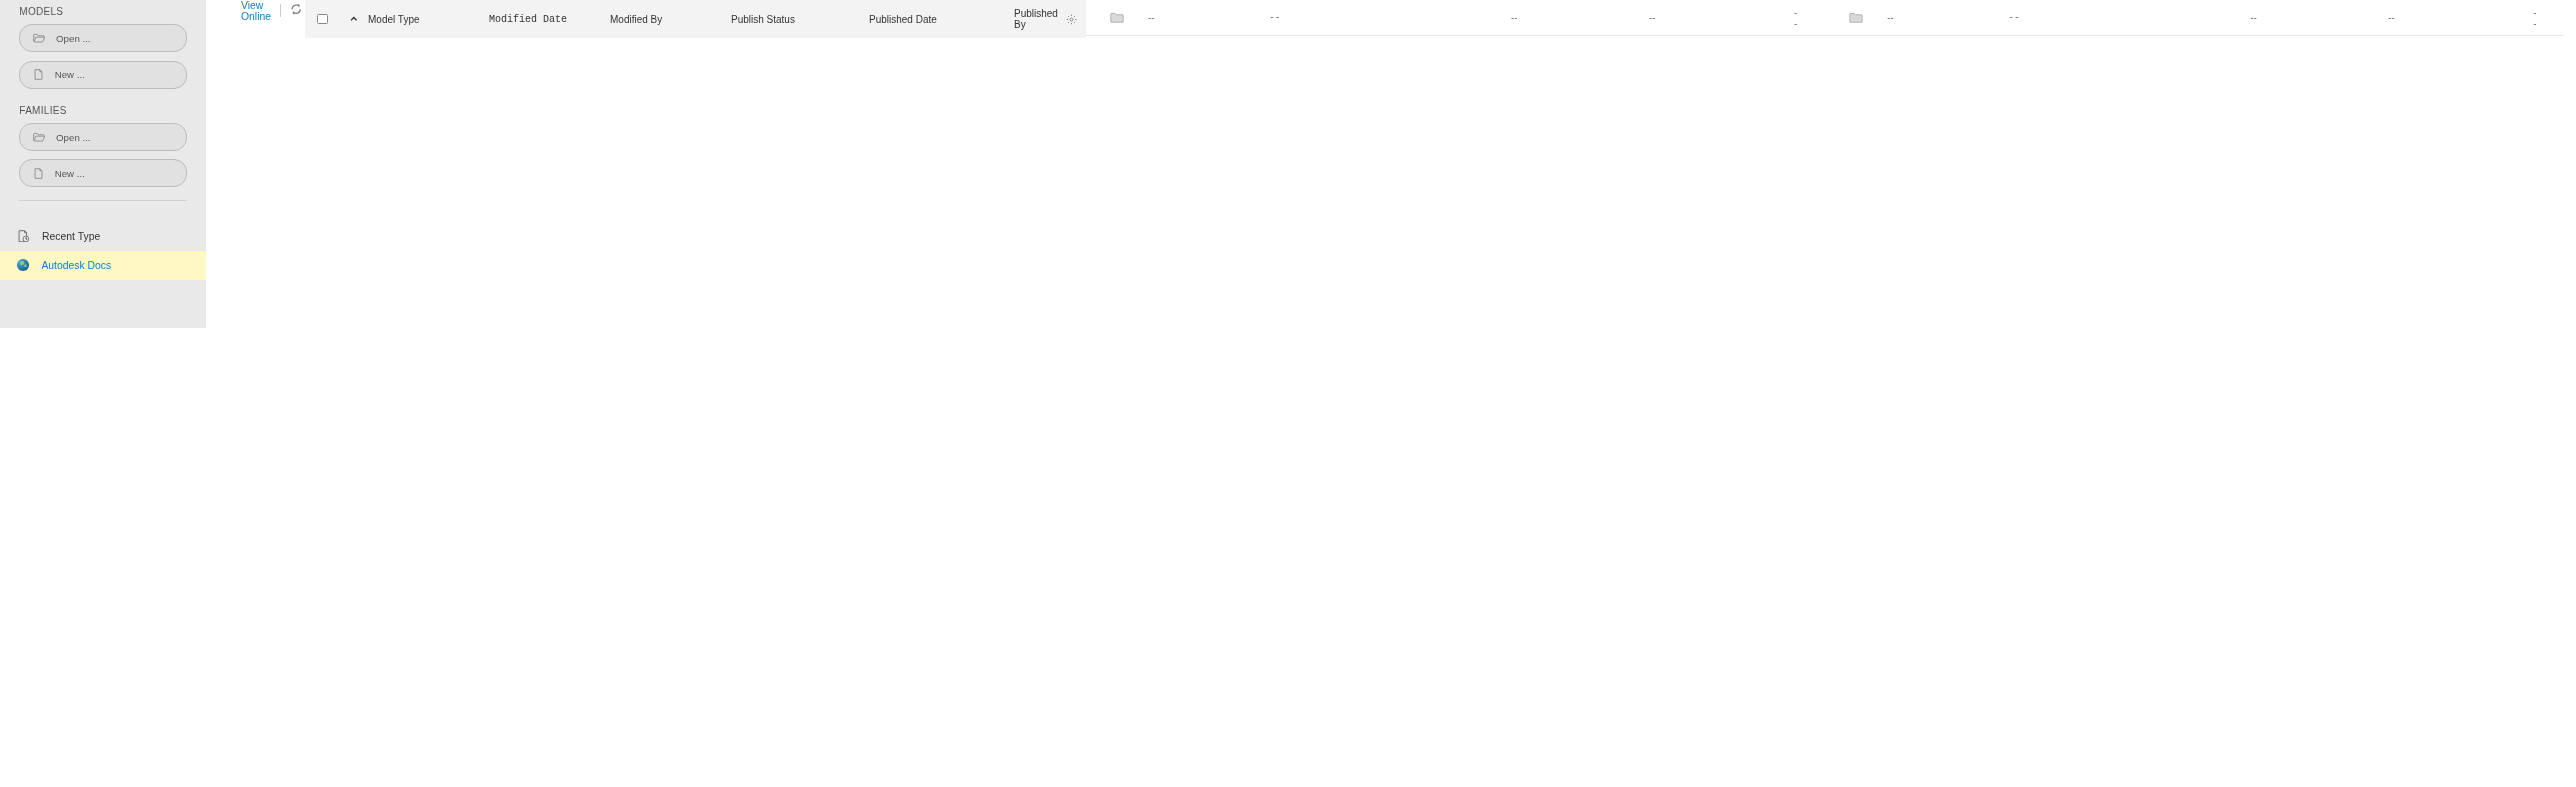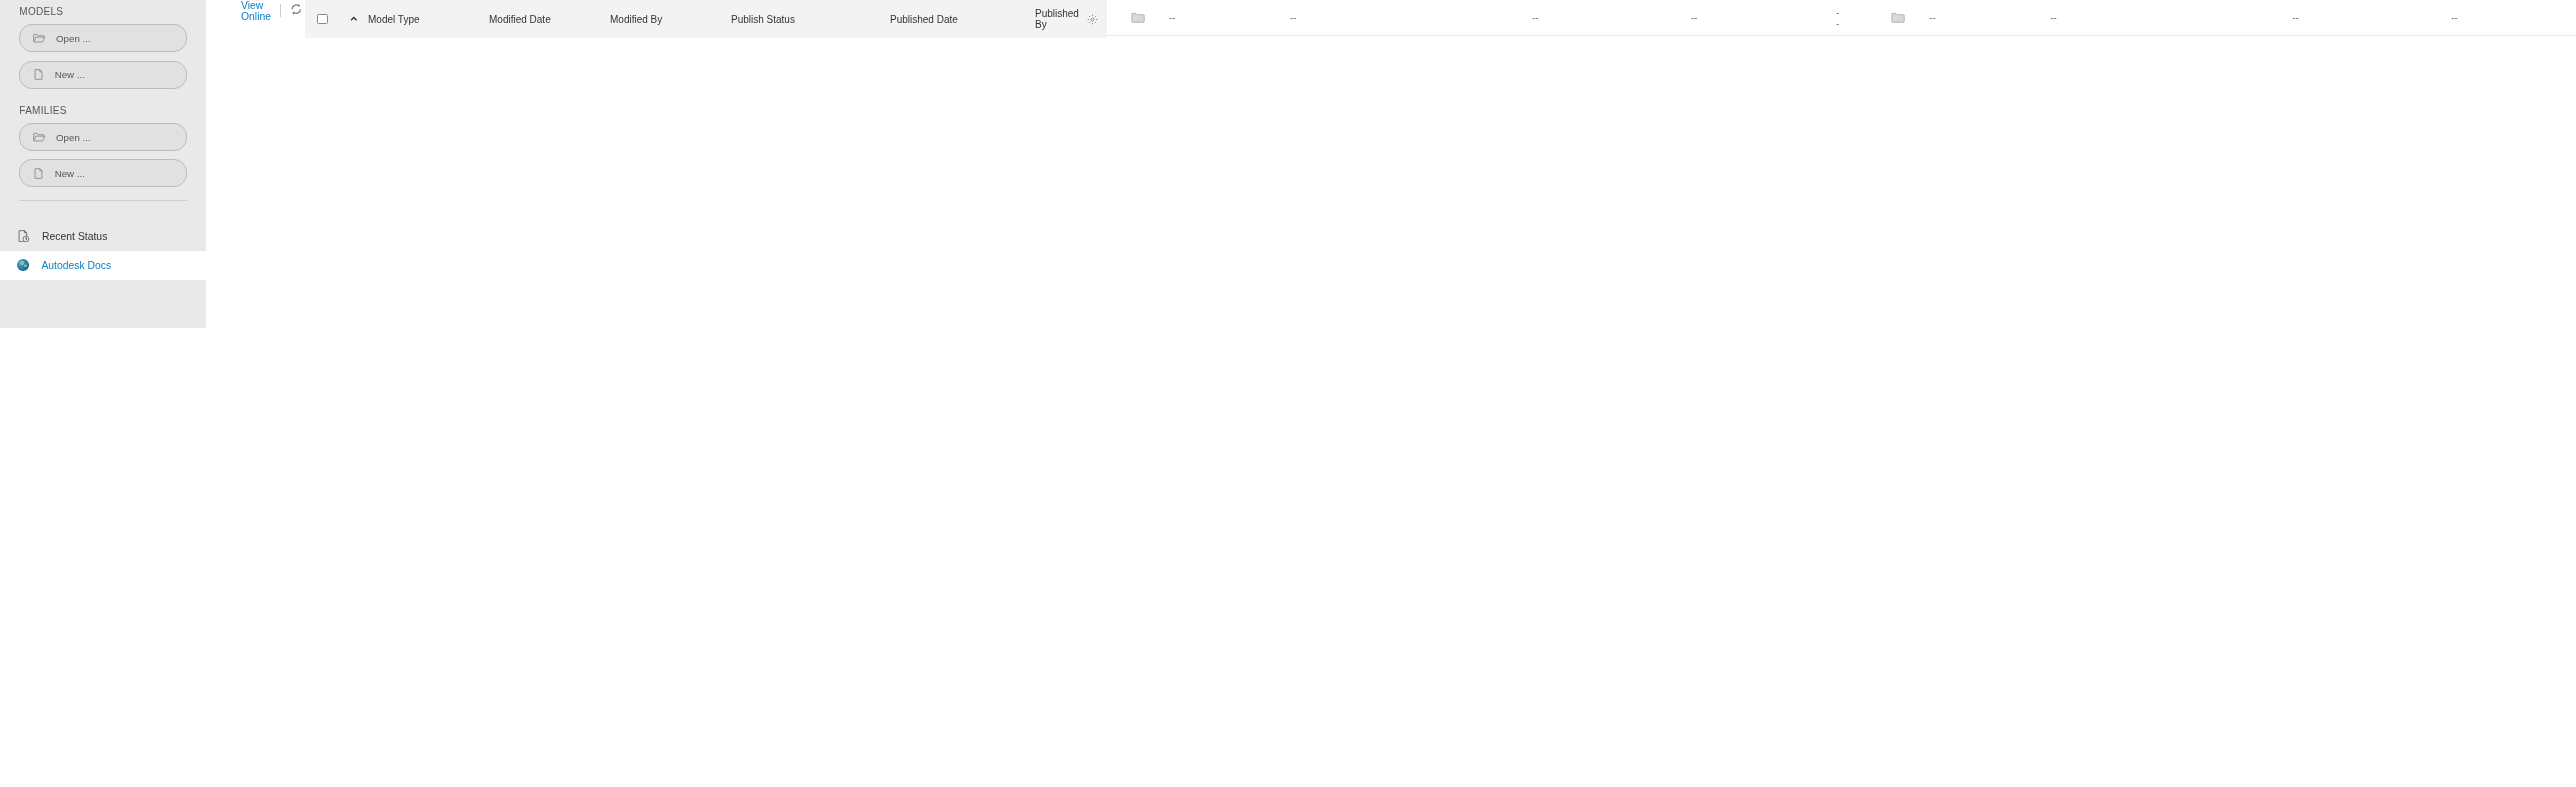--- a/index.html
+++ b/index.html
@@ -55,21 +55,21 @@
     display: flex;
     align-items: center;
     height: 29px;
     padding: 0 0 0 17.3px;
     cursor: pointer;
     font-size: 10.4px;
     color: #333;
   }
   .nav-item svg, .nav-item .globe { margin-right: 12.4px; flex-shrink: 0; }
   .nav-item.active {
-    background: #ffffff;
+    background: #fef9c3;
     color: #0a7fc4;
   }
   .globe {
     width: 11.7px; height: 11.7px; border-radius: 50%;
     background: radial-gradient(circle at 30% 30%, #4da8e0, #0a4c7a);
     position: relative;
     display: inline-block;
   }
   .globe::after {
     content: "";
@@ -116,24 +116,24 @@
     align-items: center;
     height: 36px;
     border-bottom: 0.7px solid #e9e9e9;
     font-size: 9.7px;
     color: #555;
     cursor: pointer;
   }
   .c-check  { flex: 0 0 35px;  display:flex; justify-content:center; }
   .c-expand { flex: 0 0 28px;  display:flex; justify-content:center; }
   .c-type   { flex: 0 0 121px; }
-  .c-mdate  { flex: 0 0 121px; }
+  .c-mdate  { flex: 0 0 121px; font-family: Liberation Mono, monospace; }
   .c-mby    { flex: 0 0 121px; }
   .c-pstat  { flex: 0 0 138px; }
-  .c-pdate  { flex: 0 0 121px; margin-left: 21px; }
+  .c-pdate  { flex: 0 0 121px; }
   .c-pby    { flex: 1 1 auto; margin-left: 24px;  }
   .c-gear   { flex: 0 0 28px;  display:flex; justify-content:center; color:#888; }
   .row-icon { flex: 0 0 62px; display:flex; justify-content:center; color:#8f8f8f; }
   .checkbox {
     width: 10.4px; height: 10.4px;
     border: 1px solid #888;
     border-radius: 1.4px;
     background: #fff;
   }
   .col-btn { cursor: pointer; display:flex; align-items:center; }
@@ -174,21 +174,21 @@
     <div class="side-divider"></div>
   </div>
 
   <div class="nav-list">
     <div class="nav-item">
       <svg width="12.4" height="12.4" viewBox="0 0 18 18">
           <path fill="none" stroke="#666" stroke-width="1.3" d="M3 1h8l3 3v13H3z M11 1v3h3"></path>
           <circle cx="13" cy="13" r="4.2" fill="#e9e9e9" stroke="#666" stroke-width="1.2"></circle>
           <path stroke="#666" stroke-width="1.2" d="M13 10.5V13l1.8 1"></path>
         </svg>
-      <span>Recent Status</span>
+      <span>Recent Type</span>
     </div>
     <div class="nav-item active">
       <span class="globe"></span>
       <span>Autodesk Docs</span>
     </div>
   </div>
 </div>
 
 <div class="main">
   <div class="top-actions">

